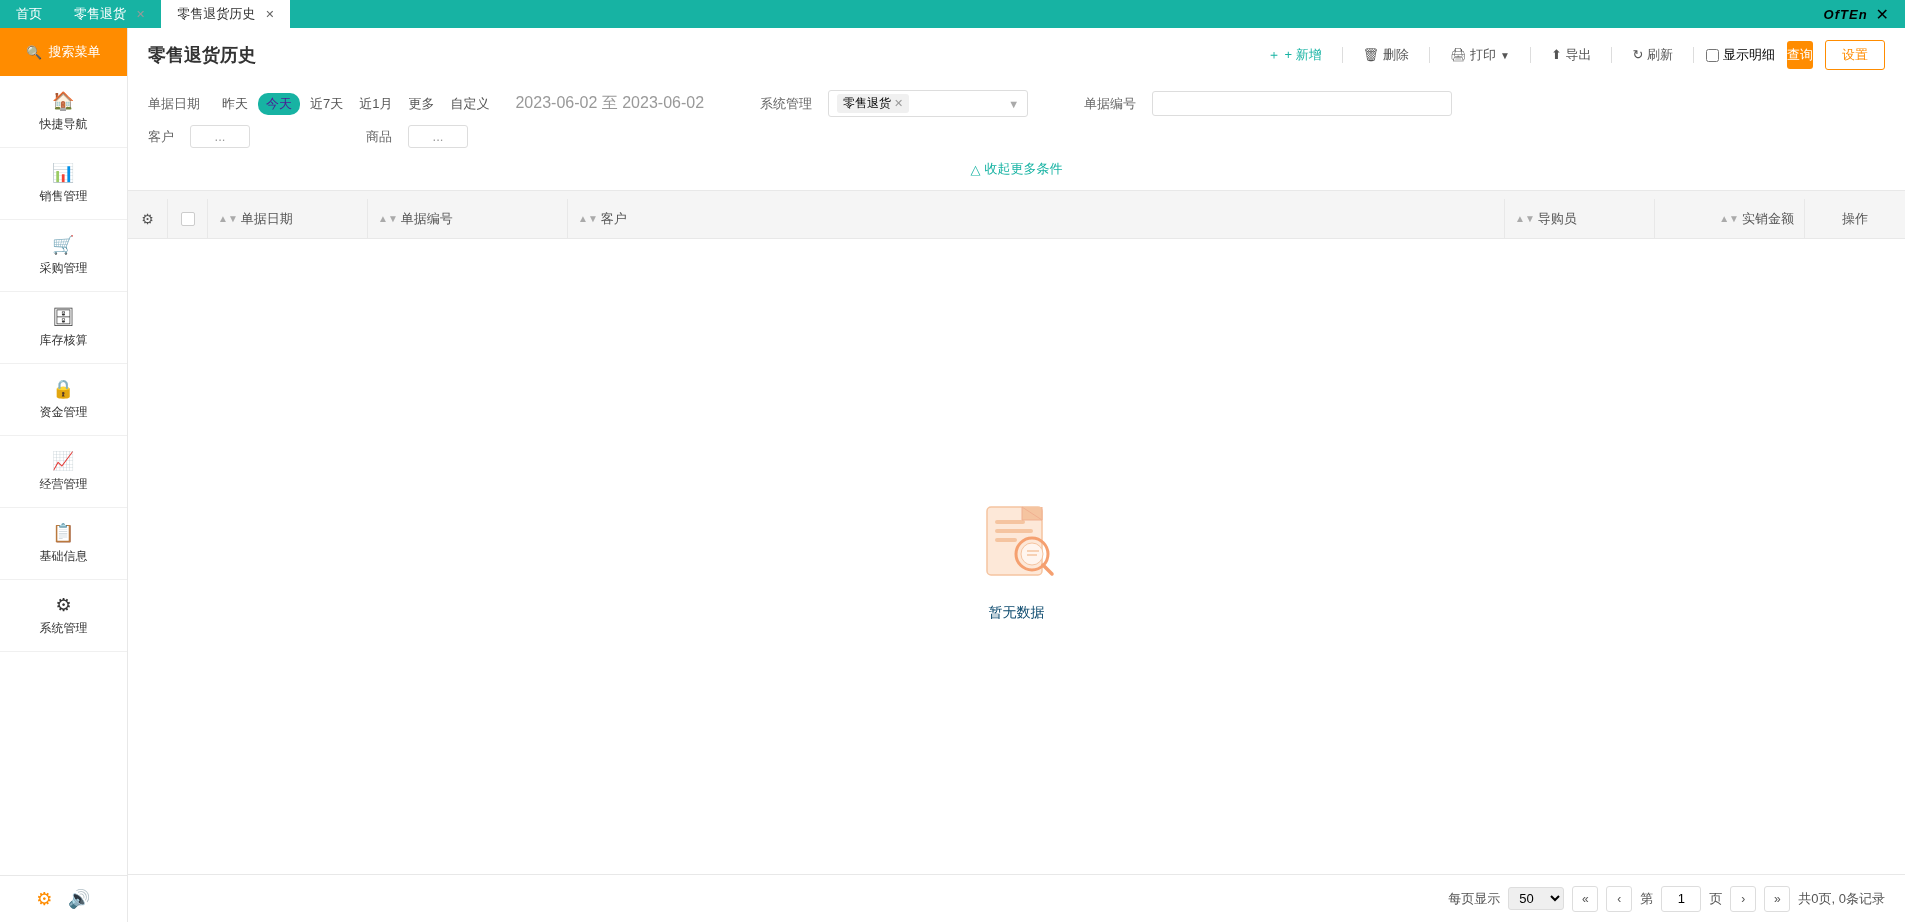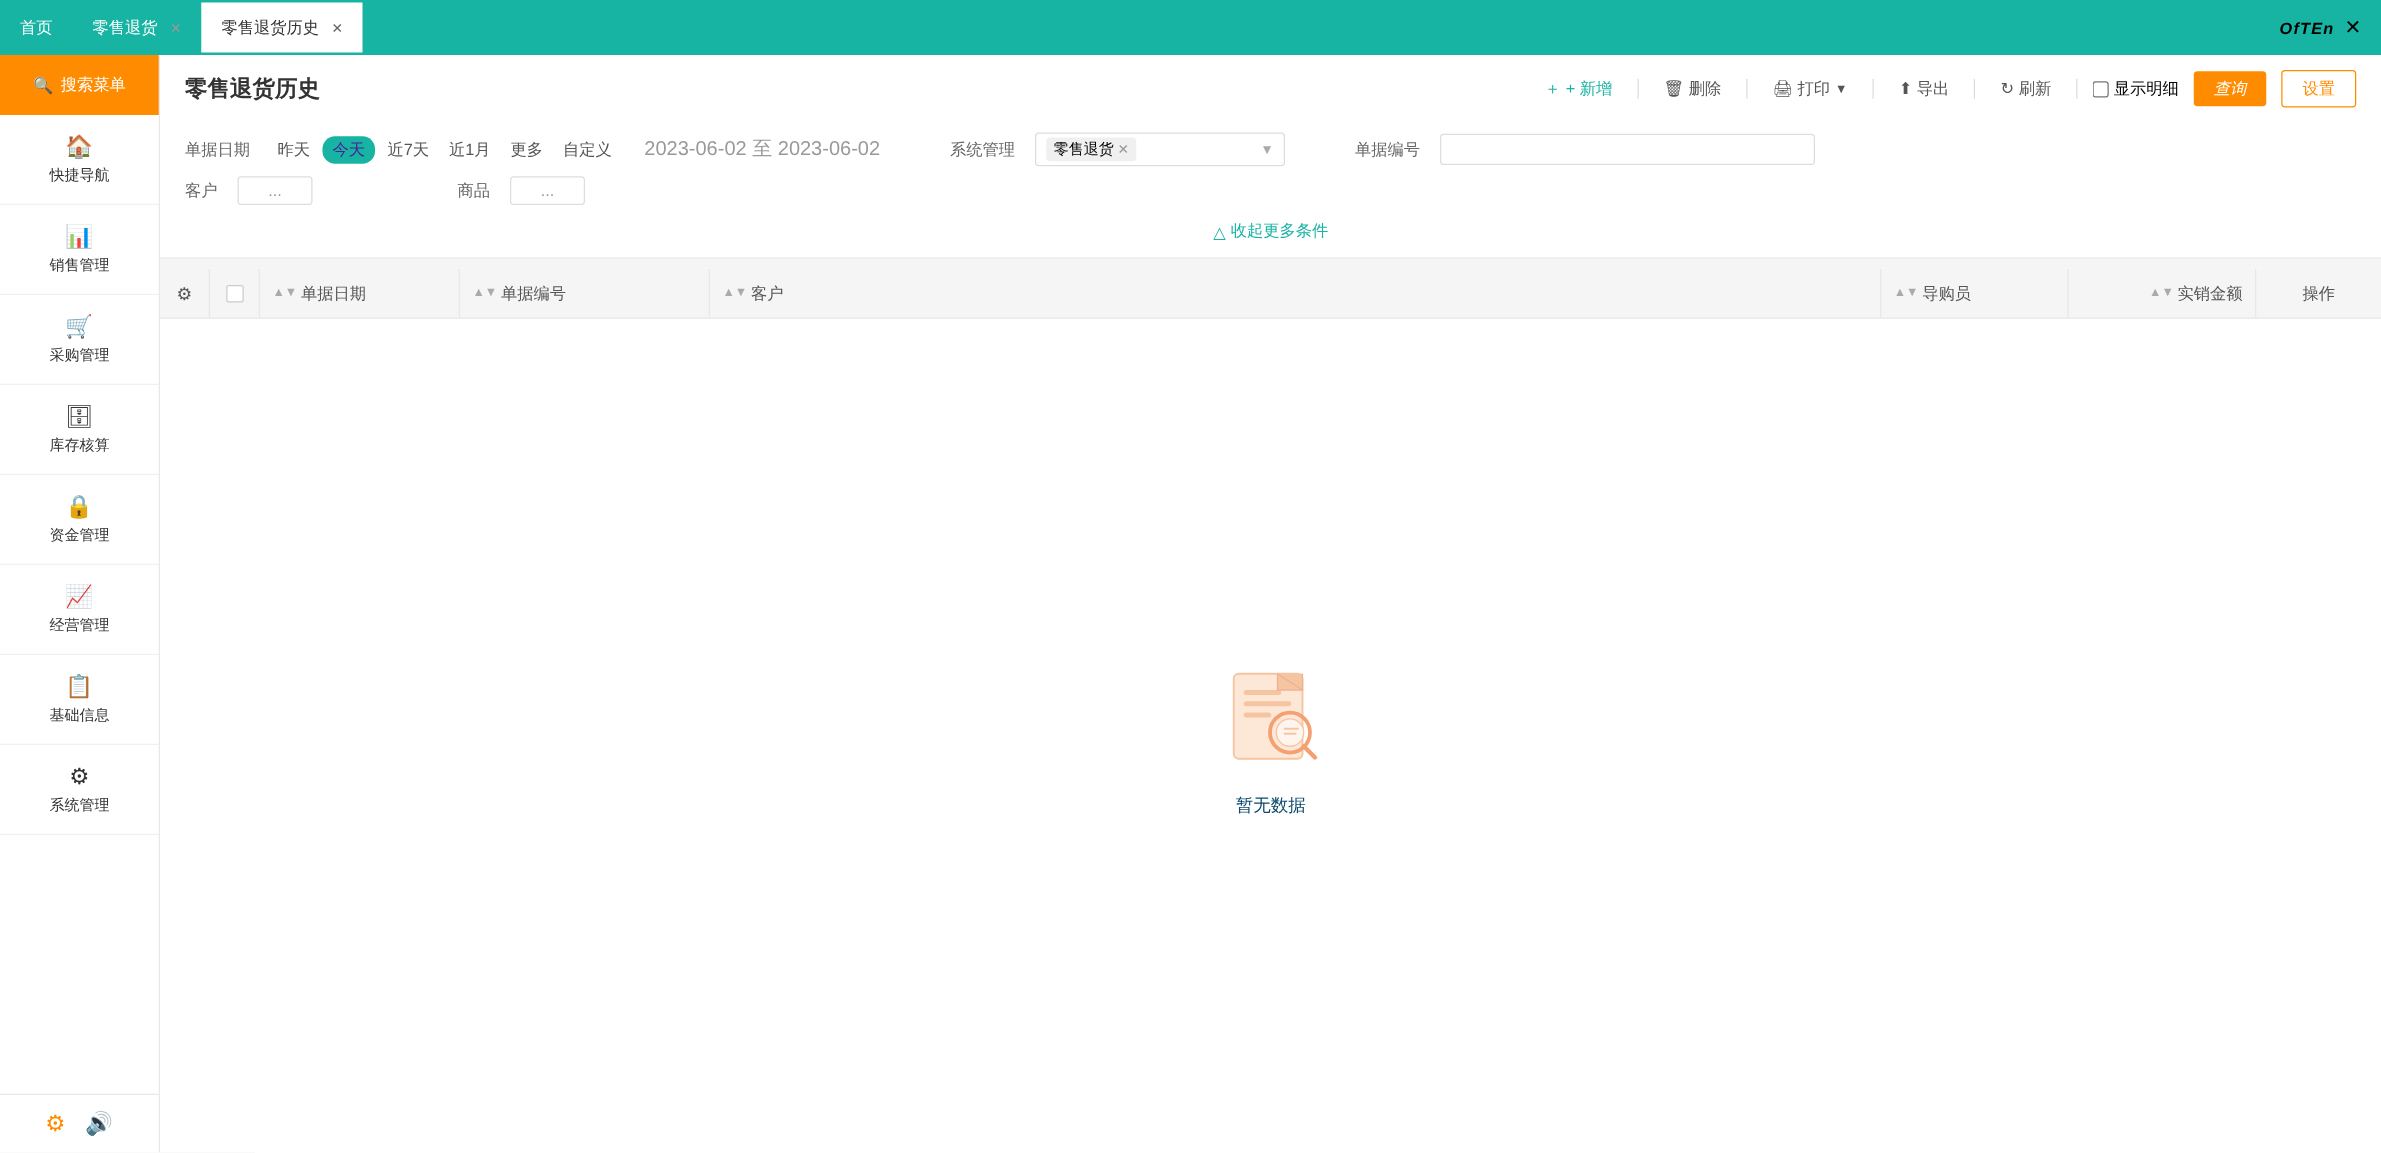--- a/index.html
+++ b/index.html
@@ -1,20 +1,20 @@
 <!DOCTYPE html>
 <html><head>
   <meta charset="utf-8">
   <style>
     * { box-sizing: border-box; margin: 0; padding: 0; font-family: 'Microsoft YaHei', Arial, sans-serif; }
     body { width: 1905px; height: 922px; overflow: hidden; background: #f5f5f5; display: flex; flex-direction: column; }
 
     
     .top-bar {
-      height: 44px;
+      height: 28px;
       background: #17b3a3;
       display: flex;
       align-items: center;
       flex-shrink: 0;
     }
     .top-tab {
       height: 40px;
       padding: 0 16px;
       display: flex;
       align-items: center;
@@ -150,23 +150,22 @@
       font-size: 13px;
       color: #555;
       cursor: pointer;
       padding: 4px 8px;
       border-radius: 3px;
     }
     .toolbar-btn.primary {
       background: #ff8c00;
       color: #fff;
       border: none;
-      padding: 5px 16px;
-      border-radius: 3px;
-      font-style: italic;
+      padding: 5px 0;
+      border-radius: 3px;
     }
     .btn-orange-outline {
       background: #fff;
       color: #ff8c00;
       border: 1px solid #ff8c00;
       padding: 5px 16px;
       border-radius: 3px;
       cursor: pointer;
       font-size: 13px;
     }
@@ -569,15 +568,31 @@
           <line x1="60" y1="59" x2="72" y2="59" stroke="#f5c4a0" stroke-width="1.5"></line>
           <line x1="60" y1="63" x2="70" y2="63" stroke="#f5c4a0" stroke-width="1.5"></line>
 
           <polyline points="55,15 55,28 75,28 75,15" fill="#f5c4a0" stroke="#f0b090" stroke-width="1"></polyline>
           <polyline points="55,15 75,28" fill="none" stroke="#f0b090" stroke-width="1"></polyline>
         </svg>
         <span>暂无数据</span>
       </div>
     </div>
 
+    <div class="pagination">
+      <span>每页显示</span>
+      <select>
+        <option>50</option>
+        <option>20</option>
+        <option>100</option>
+      </select>
+      <button class="page-btn">«</button>
+      <button class="page-btn">‹</button>
+      <span>第</span>
+      <input class="page-input" value="1" style="">
+      <span>页</span>
+      <button class="page-btn">›</button>
+      <button class="page-btn">»</button>
+      <span>共0页, 0条记录</span>
+    </div>
 
   </div>
 </div>
 
 </body></html>

